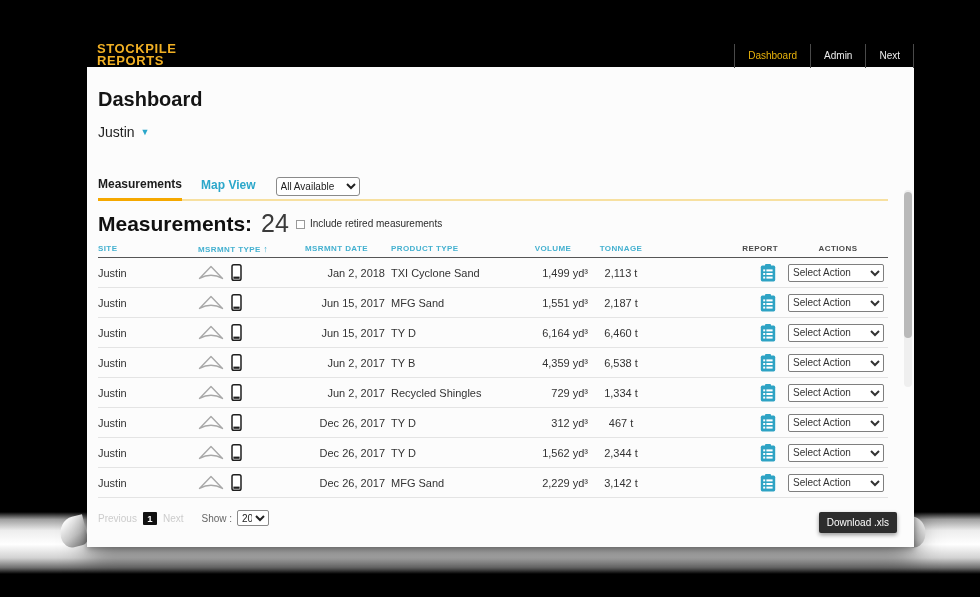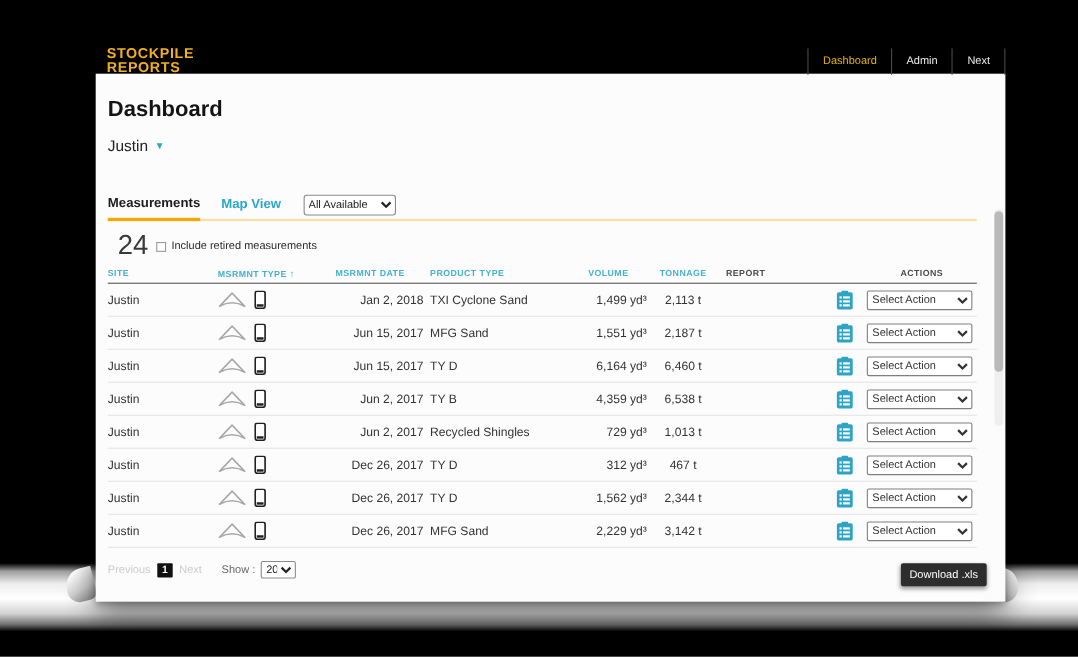--- a/index.html
+++ b/index.html
@@ -86,21 +86,21 @@
   .thead { height:14px; border-bottom:1px solid #565656; align-items:start; }
   .th {
     font-size:8px; font-weight:bold; letter-spacing:.4px;
     color:#45B1D0; text-transform:uppercase; white-space:nowrap; cursor:pointer;
   }
   .th-right { text-align:center; }
   .th-dark { color:#4a4a4a; }
   .th-product { padding-left:6px; }
   .th-volume { padding-right:2px; }
   .th-tonnage { padding-right:8px; }
-  .th-report { padding-right:10px; }
+  .th-report { text-align:right; padding-right:10px; }
   .th-actions { text-align:center; }
   .sort { color:#45B1D0; font-size:9px; font-weight:bold; }
 
   .trow { height:30px; border-bottom:1px solid #e4e4e4; font-size:11px; color:#333; }
   .cell { white-space:nowrap; }
   .cell-type { display:flex; align-items:center; gap:7px; }
   .cell-date { text-align:right; }
   .cell-product { padding-left:6px; }
   .cell-volume { text-align:right; padding-right:2px; }
   .cell-tonnage { text-align:center; padding-right:8px; }
@@ -173,20 +173,21 @@
 
     <div class="tabs-row">
       <div class="tab tab-measurements">Measurements</div>
       <div class="tab tab-mapview">Map View</div>
       <select class="filter-select">
         <option>All Available</option>
       </select>
     </div>
 
     <div class="section-row">
+      <span class="section-title">Measurements:</span>
       <span class="section-count">24</span>
       <span class="retired">
         <span class="checkbox"></span>
         <span class="retired-label">Include retired measurements</span>
       </span>
     </div>
 
     <div class="table">
 
       <div class="thead">
@@ -327,21 +328,21 @@
               <path d="M13 1.5 L24.5 13.5 Q13 7 1.5 13.5 Z" fill="#fdfdfd" stroke="#a8a8a8" stroke-width="1.4" stroke-linejoin="round"></path>
             </svg>
           <svg width="11" height="17" viewBox="0 0 11 17">
               <rect x="1" y="0.8" width="9" height="15.4" rx="1.8" fill="#fff" stroke="#1f1f1f" stroke-width="1.5"></rect>
               <rect x="2.4" y="12.6" width="6.2" height="2.2" fill="#1f1f1f"></rect>
             </svg>
         </div>
         <div class="cell cell-date">Jun 2, 2017</div>
         <div class="cell cell-product">Recycled Shingles</div>
         <div class="cell cell-volume">729 yd³</div>
-        <div class="cell cell-tonnage">1,013 t</div>
+        <div class="cell cell-tonnage">1,334 t</div>
         <div class="cell cell-report"><svg width="16" height="18" viewBox="0 0 16 18">
               <rect x="5" y="0" width="6" height="3.6" rx="1" fill="#2EA3C4"></rect>
               <rect x="0.8" y="1.6" width="14.4" height="15.8" rx="1.6" fill="#2EA3C4"></rect>
               <g fill="#fff">
                 <rect x="3.2" y="5.4" width="2" height="2"></rect>
                 <rect x="6.4" y="5.4" width="6.2" height="2"></rect>
                 <rect x="3.2" y="9" width="2" height="2"></rect>
                 <rect x="6.4" y="9" width="6.2" height="2"></rect>
                 <rect x="3.2" y="12.6" width="2" height="2"></rect>
                 <rect x="6.4" y="12.6" width="6.2" height="2"></rect>

